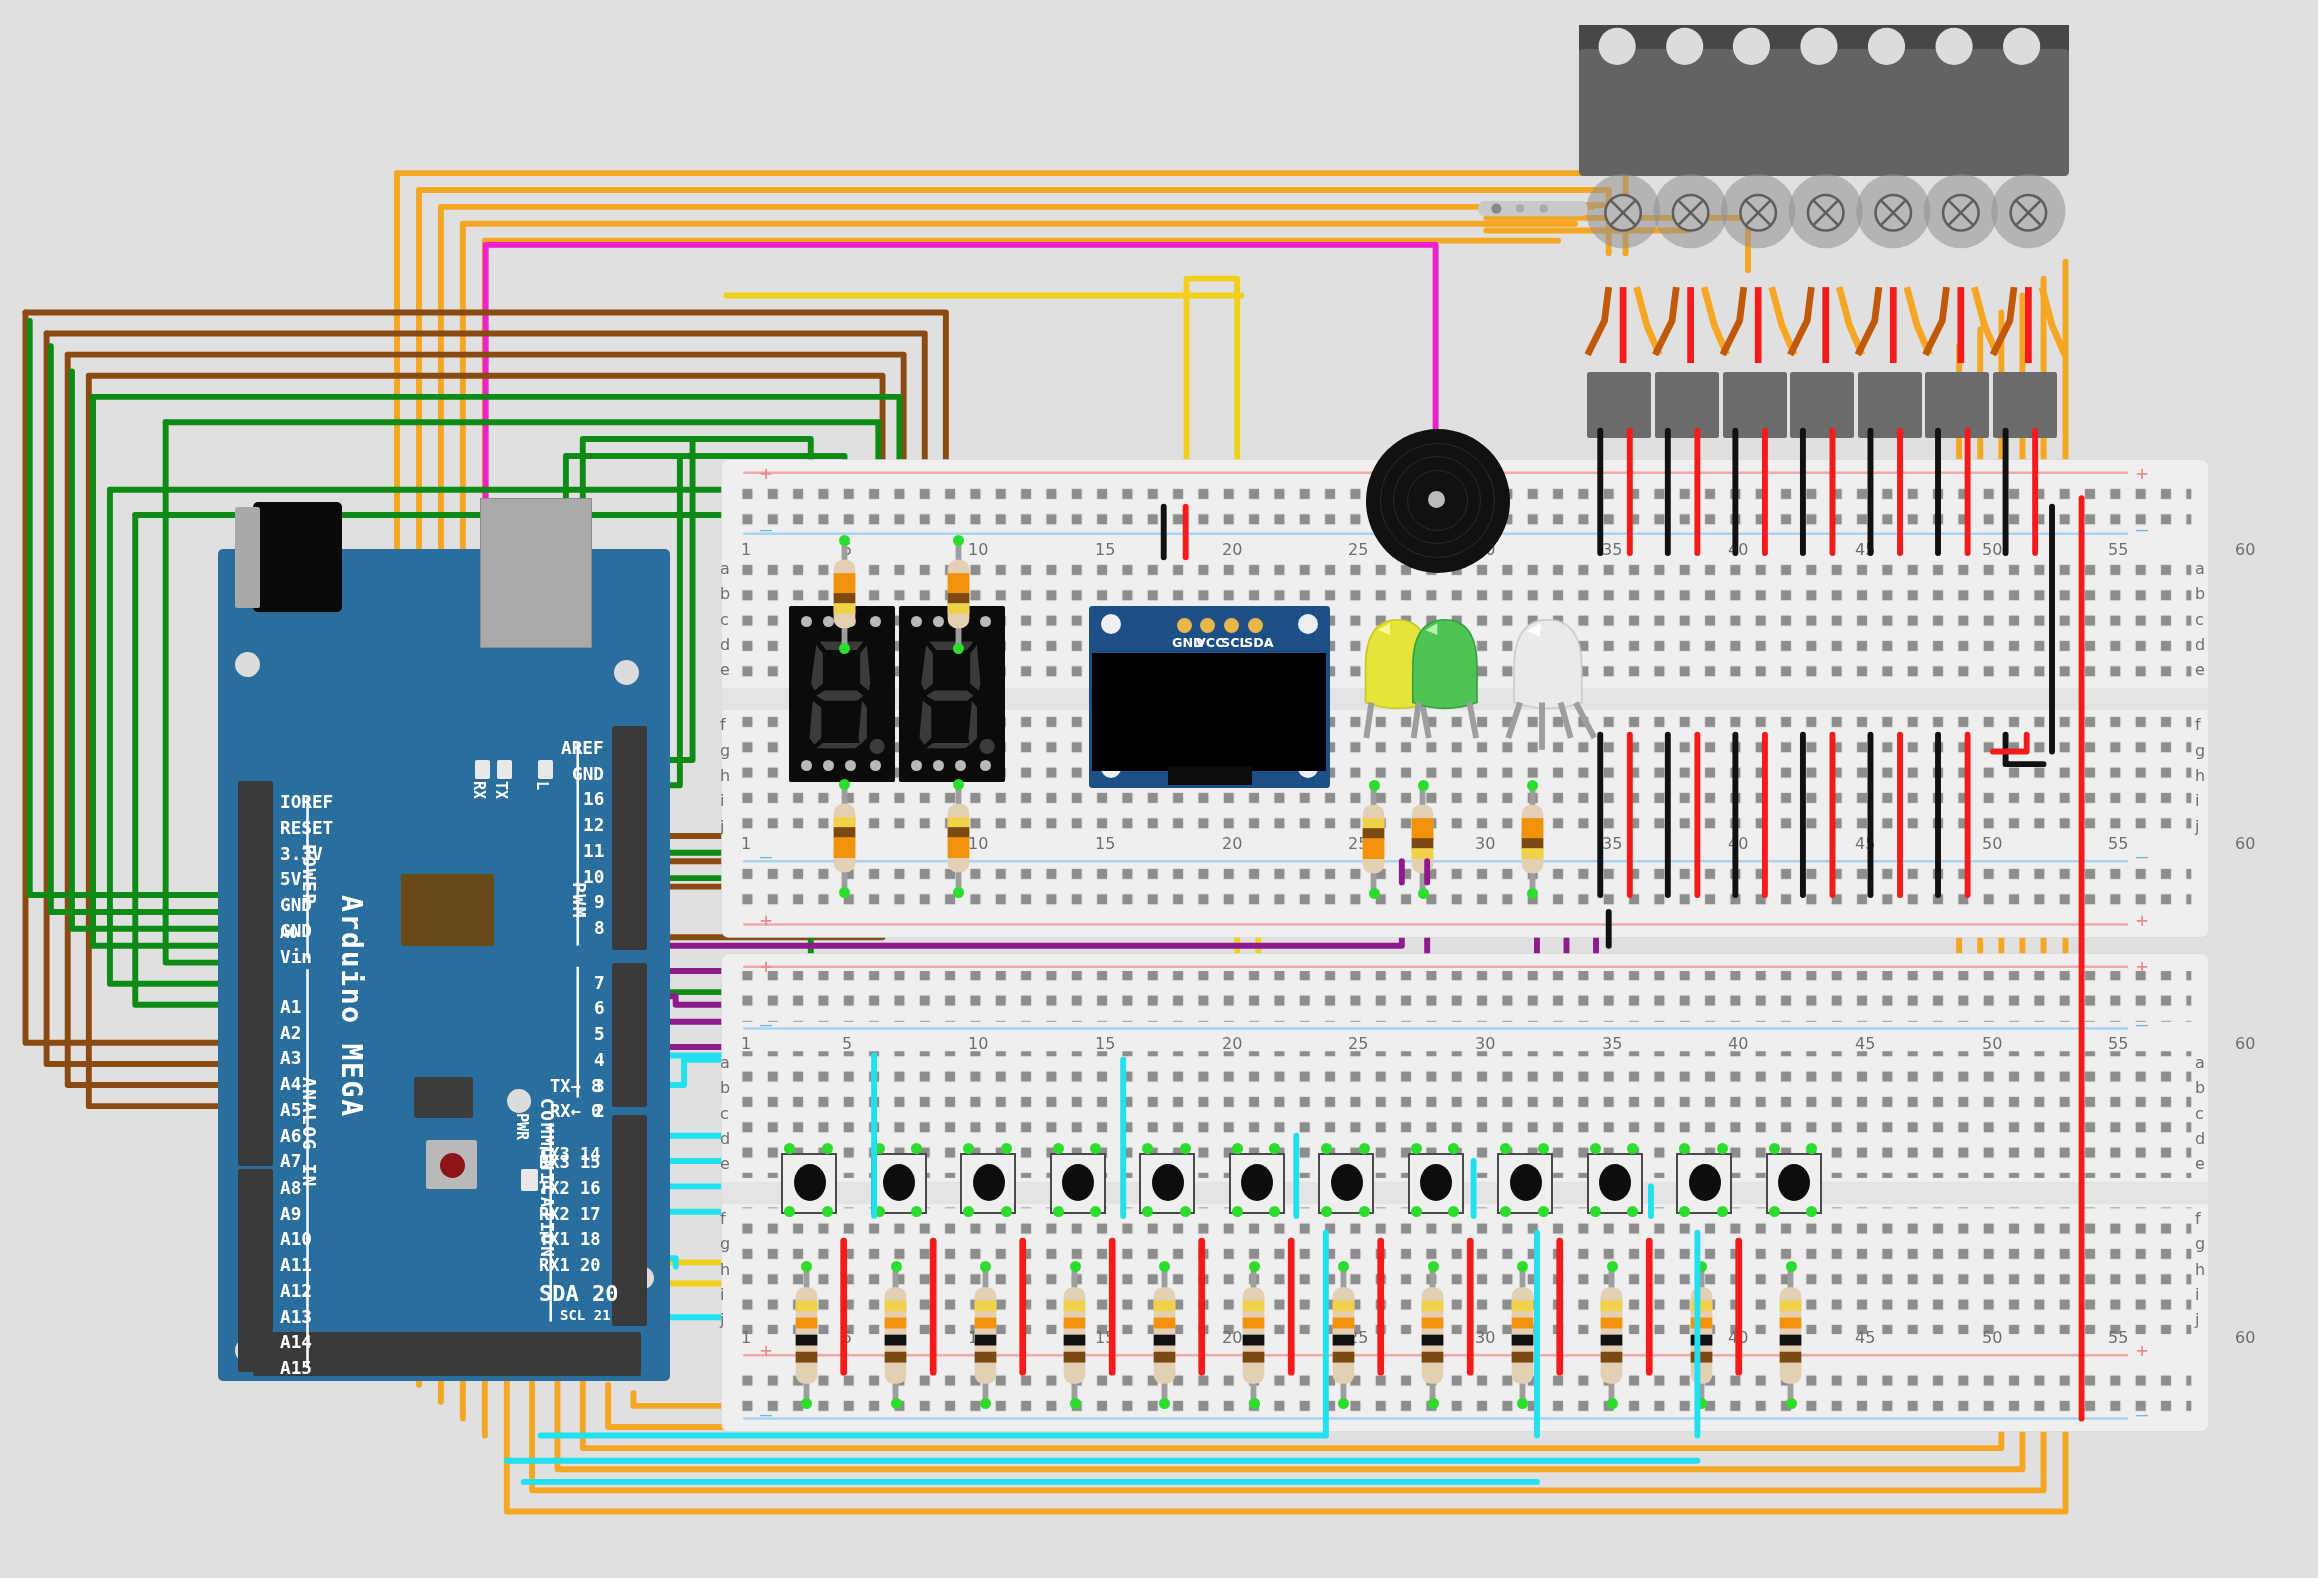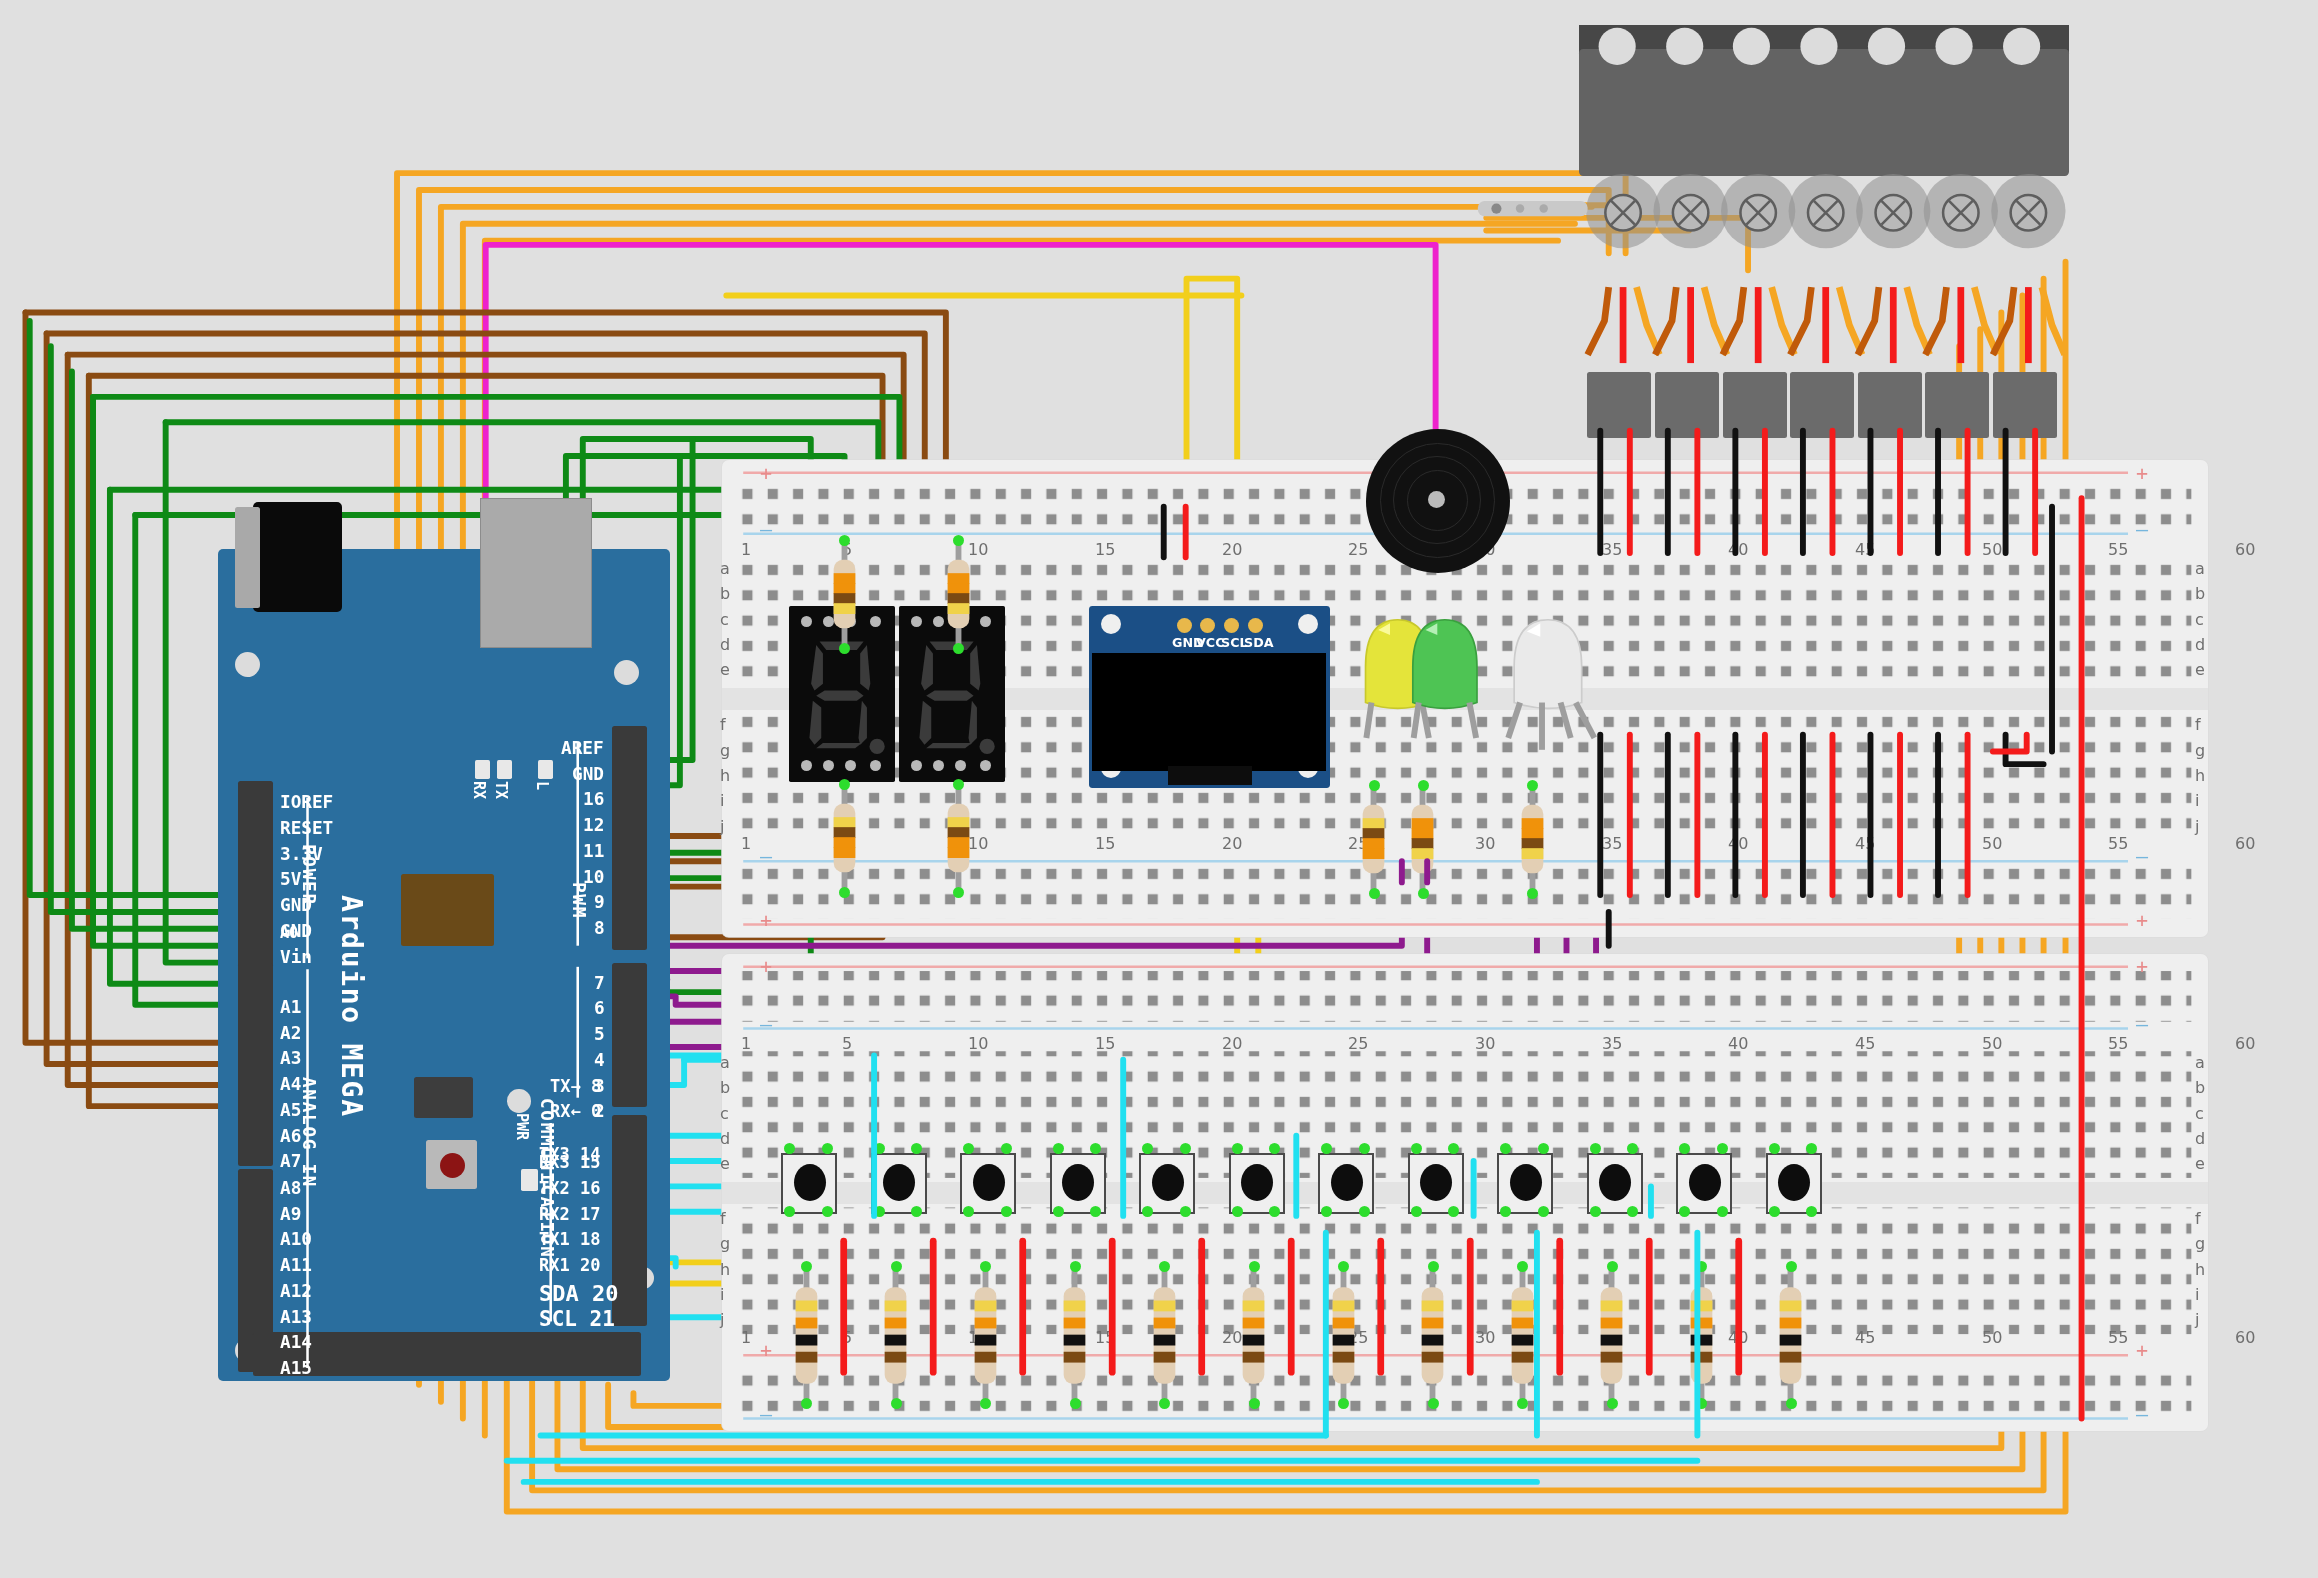--- a/index.html
+++ b/index.html
@@ -936,21 +936,21 @@
       <div class="ard-label" style="left: 594px; top: 1101px; font-size: 17.7px;">2</div>
       <div class="ard-label" style="left: 550px; top: 1076px; font-size: 17px;">TX→ 8</div>
       <div class="ard-label" style="left: 550px; top: 1101px; font-size: 17px;">RX← 0</div>
       <div class="ard-label" style="left: 539px; top: 1144px; font-size: 17px;">TX3 14</div>
       <div class="ard-label" style="left: 539px; top: 1152px; font-size: 17px;">RX3 15</div>
       <div class="ard-label" style="left: 539px; top: 1178px; font-size: 17px;">TX2 16</div>
       <div class="ard-label" style="left: 539px; top: 1204px; font-size: 17px;">RX2 17</div>
       <div class="ard-label" style="left: 539px; top: 1229px; font-size: 17px;">TX1 18</div>
       <div class="ard-label" style="left: 539px; top: 1255px; font-size: 17px;">RX1 20</div>
       <div class="ard-label" style="left: 539px; top: 1281px; font-size: 22px;">SDA 20</div>
-      <div class="ard-label" style="left: 539px; top: 1307px; font-size: 21px;">SCL 21</div>
+      <div class="ard-label" style="left: 560px; top: 1307px; font-size: 14px;">SCL 21</div>
     </div>
 
 <div class="ard-label" style="left:368px;top:895px;font-size:28px;letter-spacing:1.7px;
             transform:rotate(90deg);transform-origin:0 0;">Arduino MEGA</div>
 
 <div class="ard-label" style="left:319px;top:844px;font-size:17.7px;letter-spacing:1.7px;
             transform:rotate(90deg);transform-origin:0 0;">POWER</div>
 <div class="ard-label" style="left:319px;top:1077px;font-size:17.7px;letter-spacing:1.7px;
             transform:rotate(90deg);transform-origin:0 0;">ANALOG IN</div>
 <div class="ard-label" style="left:589px;top:882px;font-size:17.7px;letter-spacing:1.7px;

